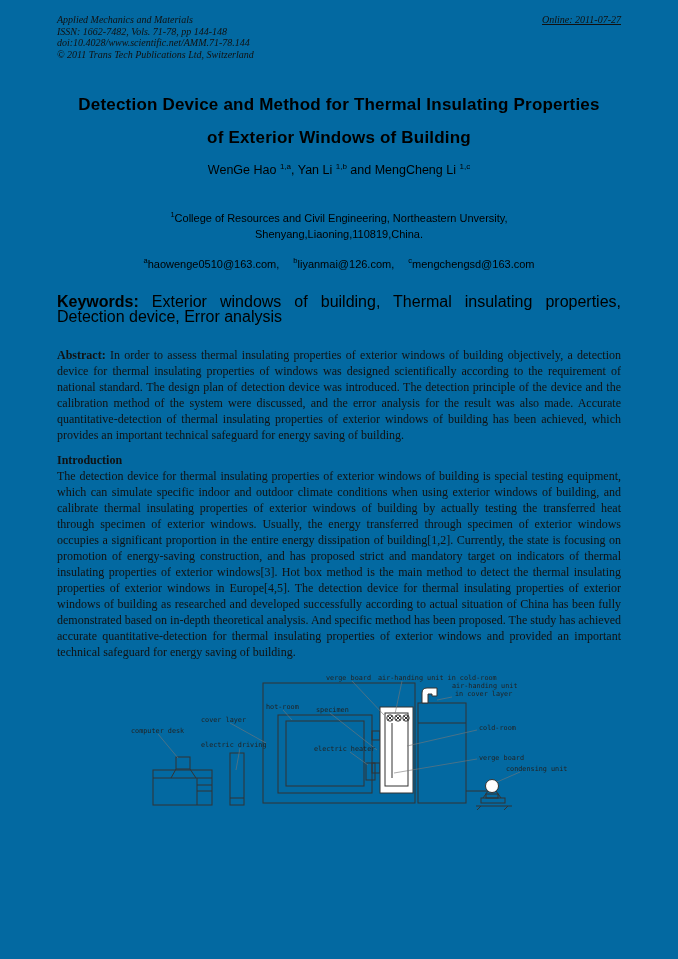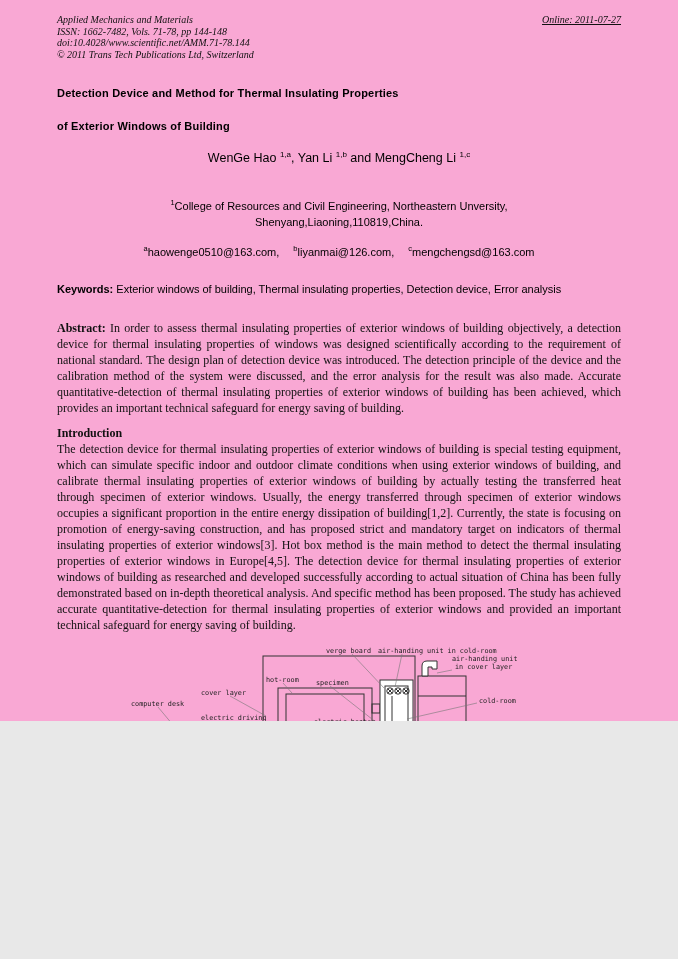--- a/index.html
+++ b/index.html
@@ -1,42 +1,42 @@
 <!DOCTYPE html>
 <html><head>
 <meta charset="utf-8">
 <style>
   html,body{margin:0;padding:0;background:#e8e8e8;}
   .page{
     position:relative;
-    width:678px;height:721px;
+    width:678px;height:959px;
     margin:0 auto;
-    background:#f9a8d4;
+    background:#0369a1;
     box-sizing:border-box;
     padding:14px 57px 0 57px;
     color:#111;
     font-family:"Liberation Serif", serif;
     overflow:hidden;
   }
   
   .hdr{position:relative;font-style:italic;font-size:10px;line-height:11.5px;font-family:"Liberation Serif",serif;}
   .hdr .online{position:absolute;top:0;right:0;text-decoration:underline;}
   
-  .title{margin-top:25px;font-family:"Liberation Sans",sans-serif;
-         font-weight:bold;font-size:11px;line-height:16px;letter-spacing:.2px;color:#000;}
+  .title{margin-top:37px;text-align:center;font-family:"Liberation Sans",sans-serif;
+         font-weight:bold;font-size:17px;line-height:16px;letter-spacing:.2px;color:#000;}
   .title .t2{margin-top:17px;}
   .authors{margin-top:16px;text-align:center;font-family:"Liberation Sans",sans-serif;font-size:12.5px;color:#000;}
   .authors sup{font-size:8px;}
   .affil{margin-top:30px;text-align:center;font-family:"Liberation Sans",sans-serif;font-size:11px;line-height:16px;color:#000;}
   .affil sup,.emails sup{font-size:7.5px;}
   .emails{margin-top:12px;text-align:center;font-family:"Liberation Sans",sans-serif;font-size:11px;line-height:16px;color:#000;}
   .emails .em{margin-right:14px;}
   .emails .em:last-child{margin-right:0;}
   
-  .keywords{margin-top:22px;font-family:"Liberation Sans",sans-serif;font-size:11px;line-height:15px;text-align:justify;color:#000;}
+  .keywords{margin-top:22px;font-family:"Liberation Sans",sans-serif;font-size:16px;line-height:15px;text-align:justify;color:#000;}
   .keywords b{font-weight:bold;}
   
   .abstract{margin-top:23px;font-size:12px;line-height:16px;text-align:justify;}
   .abstract b{font-weight:bold;}
   .intro-head{margin-top:9px;font-weight:bold;font-size:12px;line-height:16px;}
   .intro{font-size:12px;line-height:16px;text-align:justify;}
   
   .figure{position:relative;left:-57px;width:678px;height:150px;margin-top:0;}
   .figure svg{position:absolute;left:0;top:0;}
   .fig-caption{text-align:center;font-size:12.5px;margin-top:1px;margin-right:36px;}

